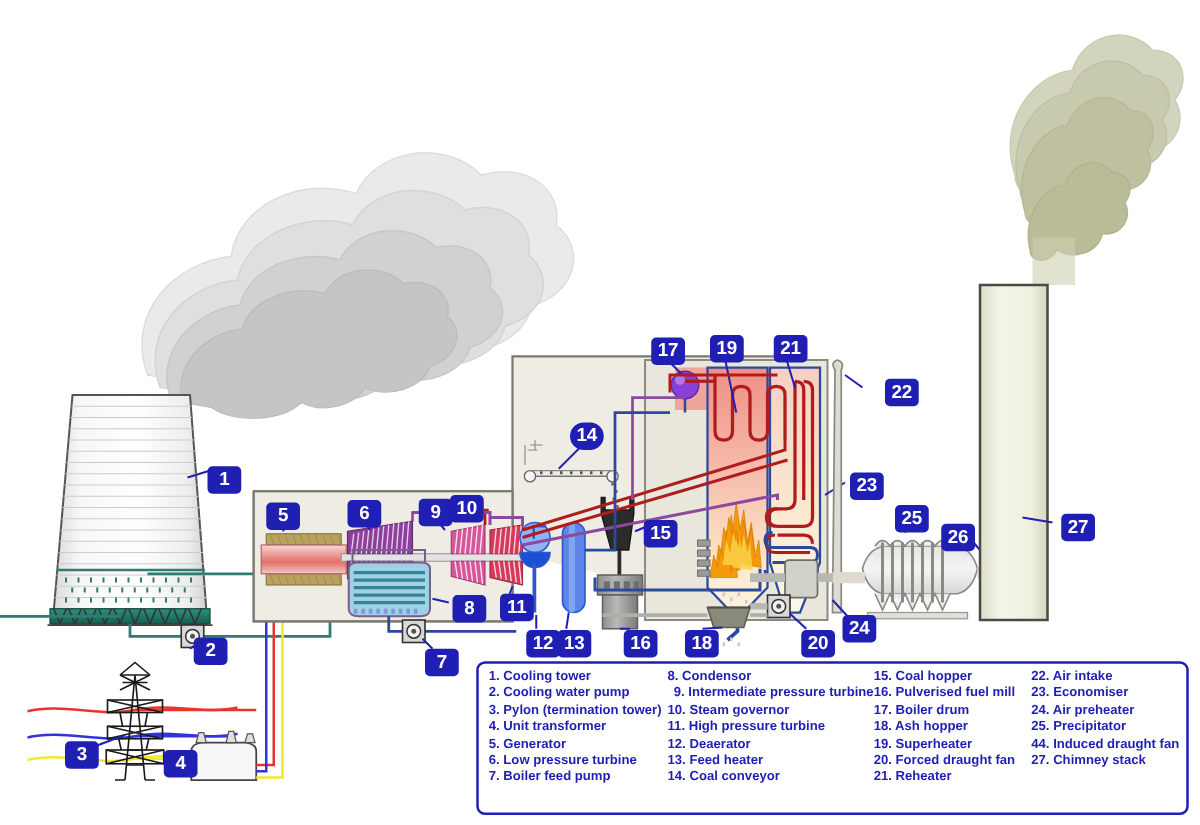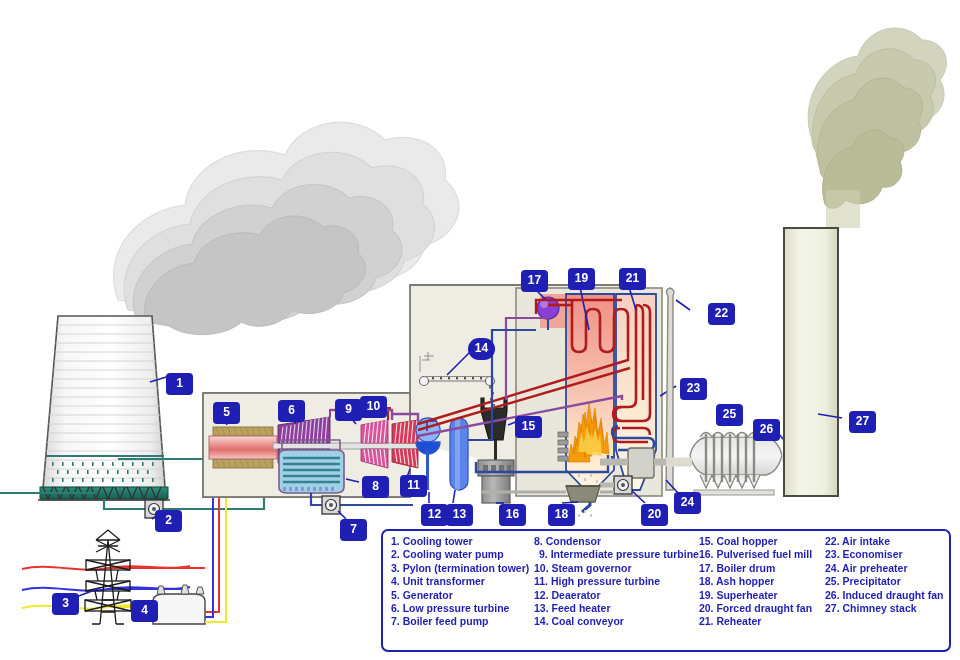--- a/index.html
+++ b/index.html
@@ -9,21 +9,21 @@
   #diagram{position:absolute;left:0;top:0;}
 
   
   .callout{
     position:absolute;
     background:#1f1fb4;
     border-radius:4px;
     color:#ffffff;
     font-family:"Liberation Sans", sans-serif;
     font-weight:bold;
-    font-size:12px;
+    font-size:15px;
     line-height:19px;
     text-align:center;
     min-width:19px;
     padding:1px 4px 2px 4px;
     letter-spacing:0px;
     z-index:40;
     user-select:none;
   }
 
   
@@ -653,21 +653,21 @@
       <div class="callout" style="left: 131px; top: 600px;">4</div>
       <div class="callout" style="left: 213px; top: 402px;">5</div>
       <div class="callout" style="left: 278px; top: 400px;">6</div>
       <div class="callout" style="left: 340px; top: 519px;">7</div>
       <div class="callout" style="left: 362px; top: 476px;">8</div>
       <div class="callout" style="left: 335px; top: 399px;">9</div>
       <div class="callout" style="left: 360px; top: 396px;">10</div>
       <div class="callout" style="left: 400px; top: 475px;">11</div>
       <div class="callout" style="left: 421px; top: 504px;">12</div>
       <div class="callout" style="left: 446px; top: 504px;">13</div>
-      <div class="callout" style="left: 468px; top: 338px; border-radius: 11px;">14</div>
+      <div class="callout" style="left: 456px; top: 338px; border-radius: 11px;">14</div>
       <div class="callout" style="left: 515px; top: 416px;">15</div>
       <div class="callout" style="left: 499px; top: 504px;">16</div>
       <div class="callout" style="left: 521px; top: 270px;">17</div>
       <div class="callout" style="left: 548px; top: 504px;">18</div>
       <div class="callout" style="left: 568px; top: 268px;">19</div>
       <div class="callout" style="left: 641px; top: 504px;">20</div>
       <div class="callout" style="left: 619px; top: 268px;">21</div>
       <div class="callout" style="left: 692px; top: 303px; margin-left: 16px;">22</div>
       <div class="callout" style="left: 680px; top: 378px;">23</div>
       <div class="callout" style="left: 674px; top: 492px;">24</div>
@@ -703,19 +703,19 @@
           <div class="key-item">18. Ash hopper</div>
           <div class="key-item">19. Superheater</div>
           <div class="key-item">20. Forced draught fan</div>
           <div class="key-item">21. Reheater</div>
         </div>
         <div class="key-col c3">
           <div class="key-item">22. Air intake</div>
           <div class="key-item">23. Economiser</div>
           <div class="key-item">24. Air preheater</div>
           <div class="key-item">25. Precipitator</div>
-          <div class="key-item">26. Induced draught fan</div>
+          <div class="key-item">44. Induced draught fan</div>
           <div class="key-item">27. Chimney stack</div>
         </div>
       </div>
   </div>
 
 </div>
 
 </body></html>

